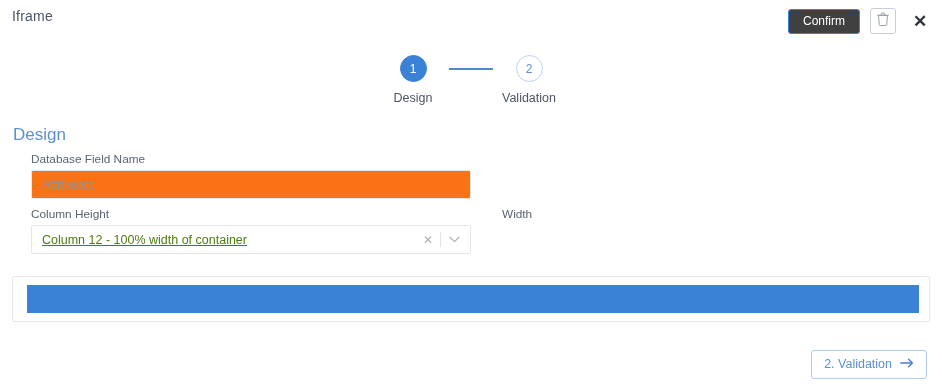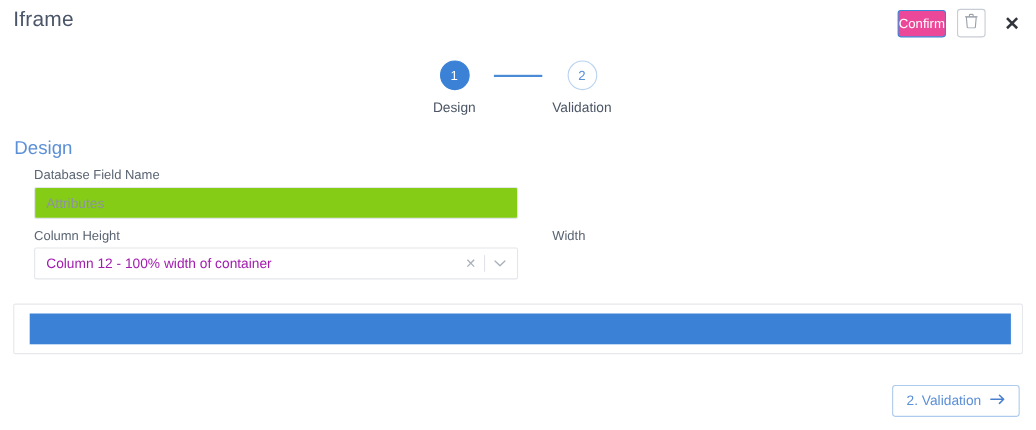--- a/index.html
+++ b/index.html
@@ -21,41 +21,41 @@
     position: absolute;
     top: 0;
     left: 0;
     width: 942px;
     height: 42px;
   }
   .header-title {
     position: absolute;
     left: 12px;
     top: 8px;
-    font-size: 19px;
+    font-size: 14px;
     font-weight: 400;
     color: #4a5568;
     letter-spacing: .2px;
   }
   .header-actions {
     position: absolute;
     right: 10px;
     top: 8px;
     display: flex;
     align-items: center;
     gap: 10px;
   }
   .btn-confirm {
-    background: #ec4899;
+    background: #404040;
     color: #ffffff;
     border: 1px solid #3b82d6;
     border-radius: 3px;
     font-size: 12px;
     font-family: "Liberation Sans", sans-serif;
-    padding: 5px 0 6px;
+    padding: 5px 14px 6px;
     line-height: 1;
     cursor: pointer;
     margin-left: 19px;
   }
   .btn-icon {
     width: 26px;
     height: 26px;
     border: 1px solid #c8ccd4;
     border-radius: 3px;
     background: #ffffff;
@@ -166,21 +166,21 @@
     color: #5a6472;
     margin-bottom: 4px;
     display: block;
   }
   .field-control {
     width: 100%;
     height: 29px;
     box-sizing: border-box;
     border: 1px solid #e3e6ea;
     border-radius: 2px;
-    background: #84cc16;
+    background: #f97316;
     font-size: 12.5px;
     font-family: "Liberation Sans", sans-serif;
     color: #3c4858;
     padding: 0 10px;
     outline: none;
   }
   .field-control::placeholder { color: #8d949e; }
 
   .select-wrap {
     position: relative;
@@ -194,24 +194,25 @@
     border: 1px solid #e3e6ea;
     border-radius: 2px;
     background: #ffffff;
     display: flex;
     align-items: center;
     padding: 0 10px;
     cursor: pointer;
   }
   .select-value {
     font-size: 12.5px;
-    color: #a21caf;
+    color: #4d7c0f;
     flex: 1;
     white-space: nowrap;
     overflow: hidden;
+    text-decoration: underline;
   }
   .select-clear {
     color: #a9b0ba;
     font-size: 12px;
     padding: 0 7px 0 4px;
     cursor: pointer;
     line-height: 1;
   }
   .select-sep {
     width: 1px;

